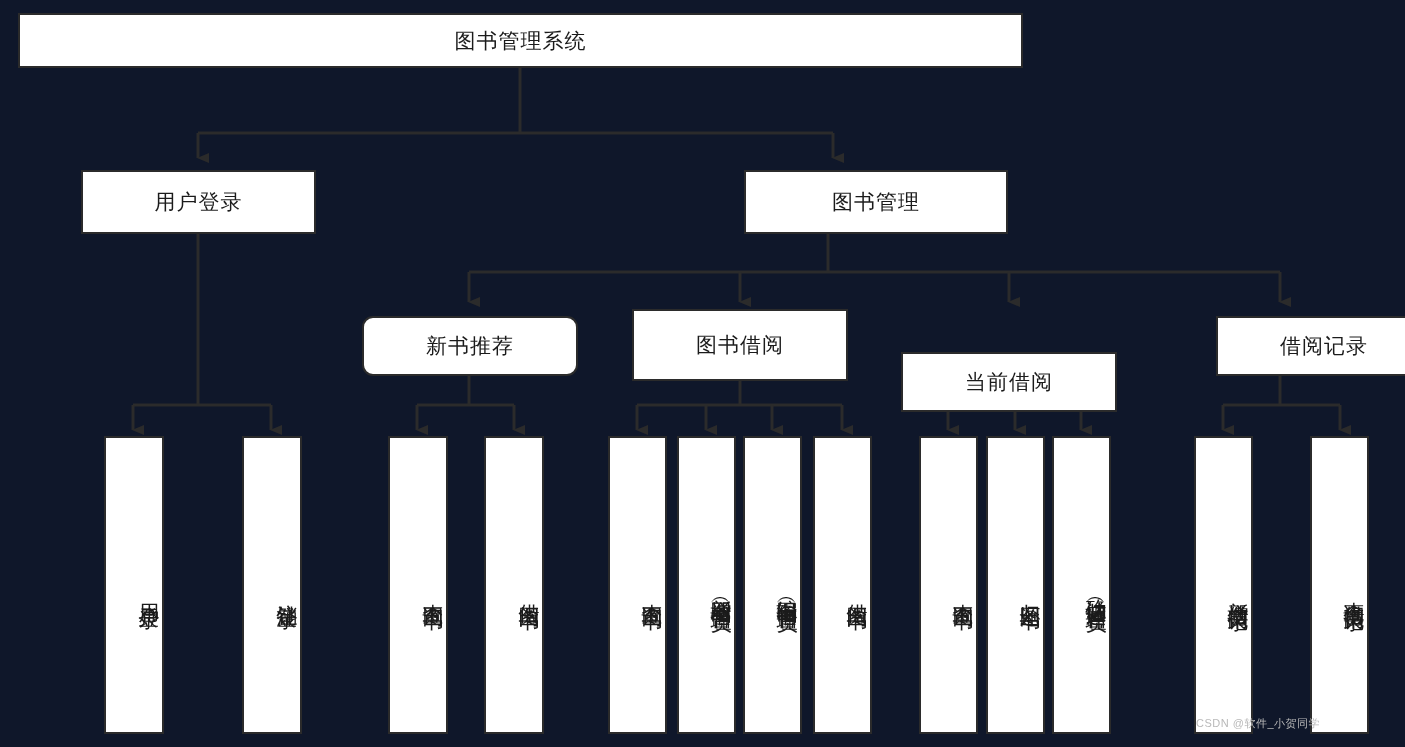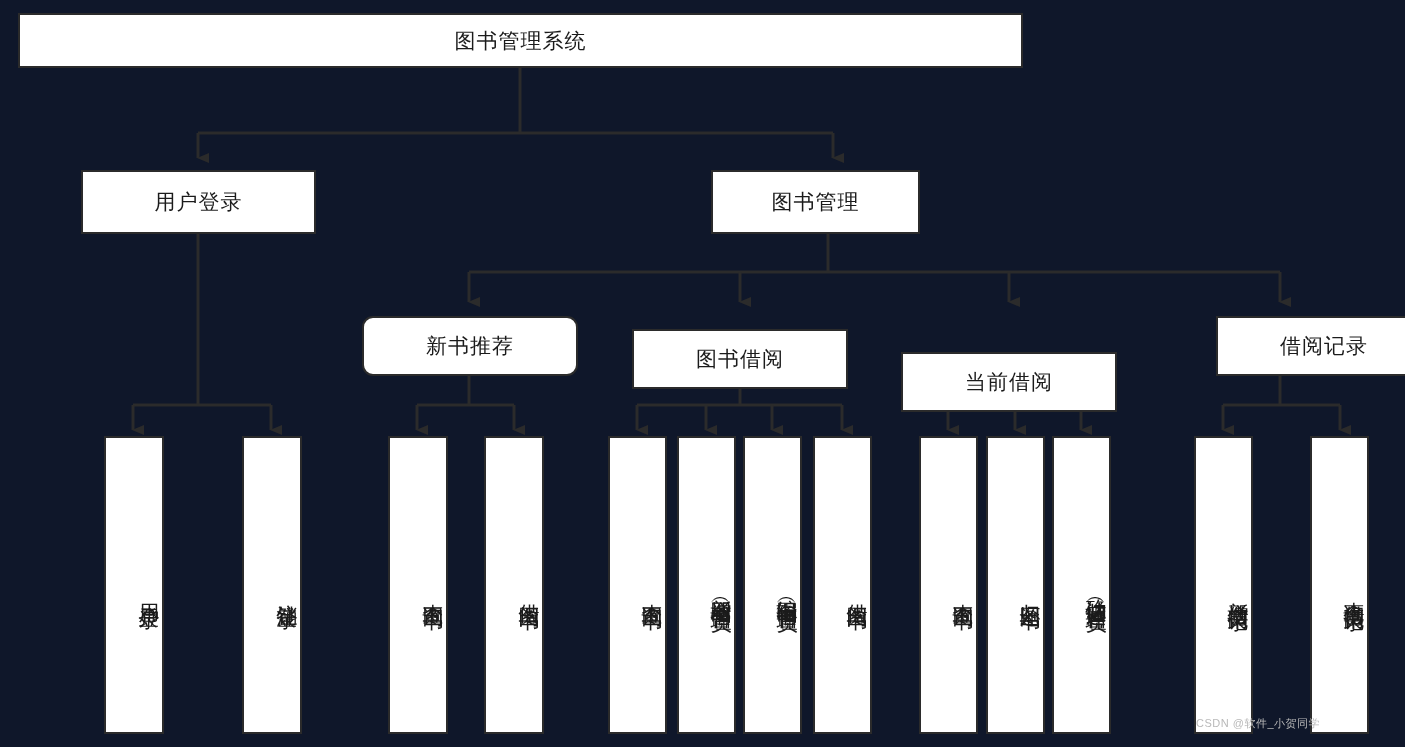--- a/index.html
+++ b/index.html
@@ -123,28 +123,28 @@
     </g>
   </svg>
 
   <div class="node horiz" style="left:18px; top:13px; width:1005px; height:55px;">
     <span>图书管理系统</span>
   </div>
 
   <div class="node horiz" style="left:81px; top:170px; width:235px; height:64px;">
     <span>用户登录</span>
   </div>
-  <div class="node horiz" style="left:711px; top:170px; width:209px; height:64px;">
+  <div class="node horiz" style="left:744px; top:170px; width:264px; height:64px;">
     <span>图书管理</span>
   </div>
 
   <div class="node horiz" style="left:362px; top:316px; width:216px; height:60px;border-radius:11px;">
     <span>新书推荐</span>
   </div>
-  <div class="node horiz" style="left:632px; top:329px; width:216px; height:60px;text-align:right;">
+  <div class="node horiz" style="left:632px; top:309px; width:216px; height:72px;text-align:right;">
     <span>图书借阅</span>
   </div>
   <div class="node horiz" style="left:901px; top:316px; width:216px; height:60px;margin-top:36px;">
     <span>当前借阅</span>
   </div>
   <div class="node horiz" style="left:1172px; top:316px; width:216px; height:60px;margin-left:44px;">
     <span>借阅记录</span>
   </div>
 
   <div class="node vert" style="left:104px; top:436px; width:60px; height:298px;">

